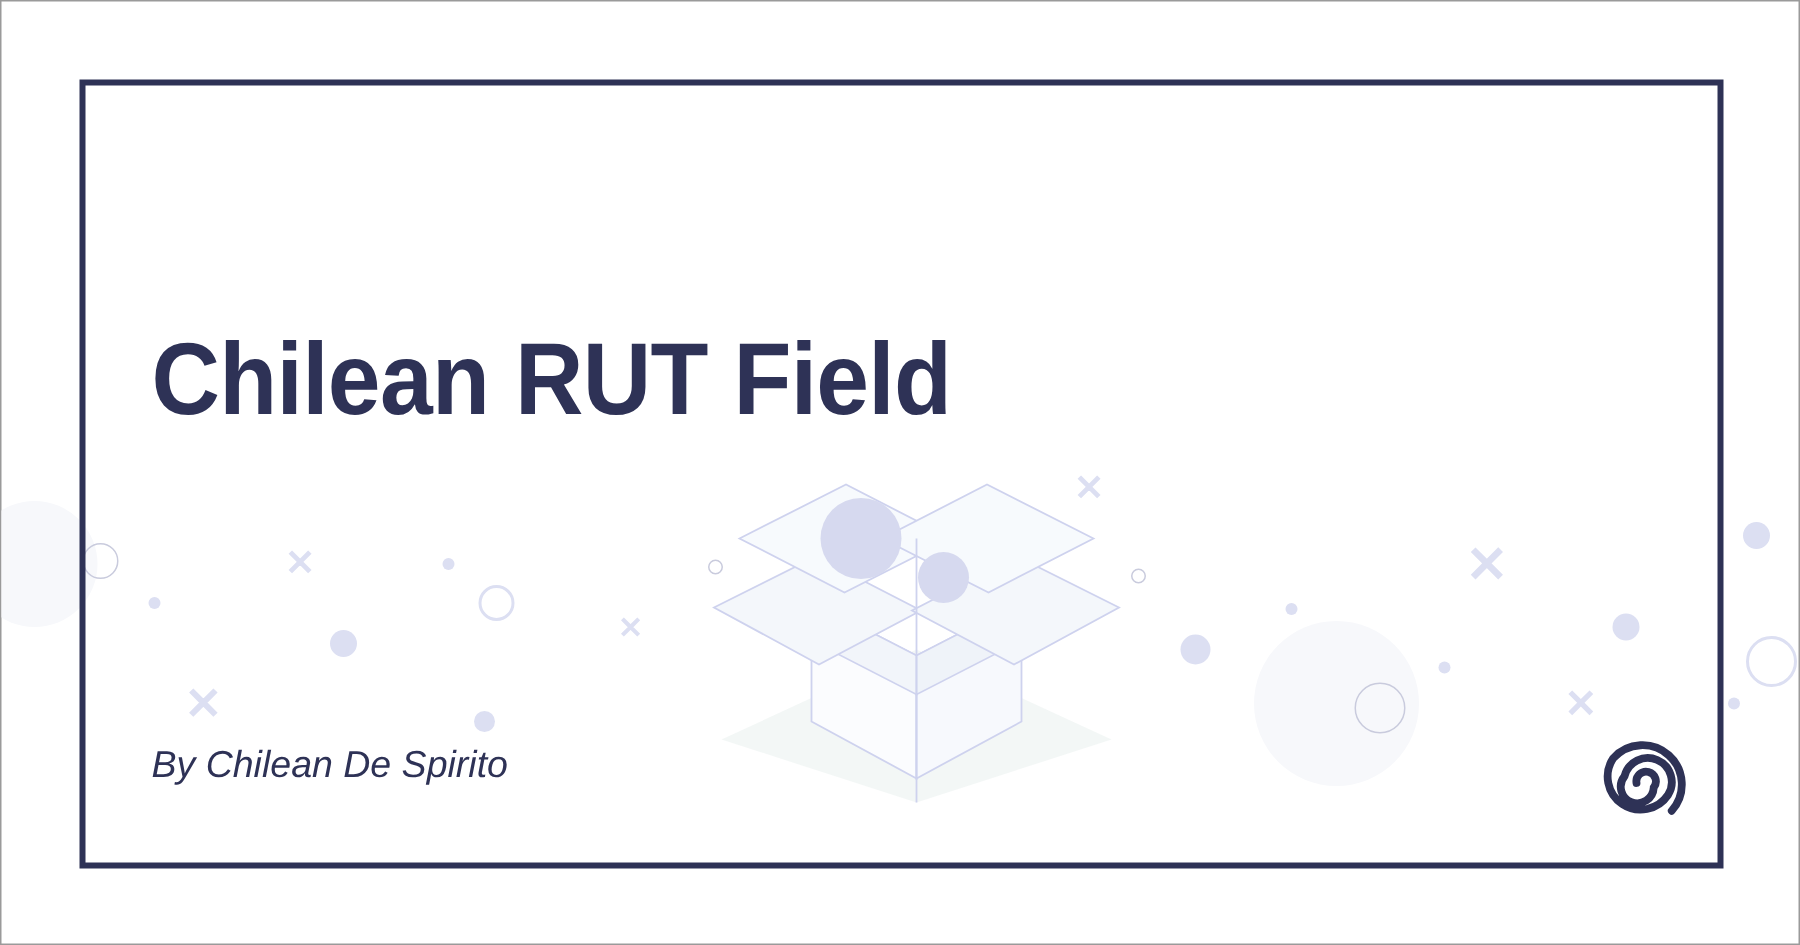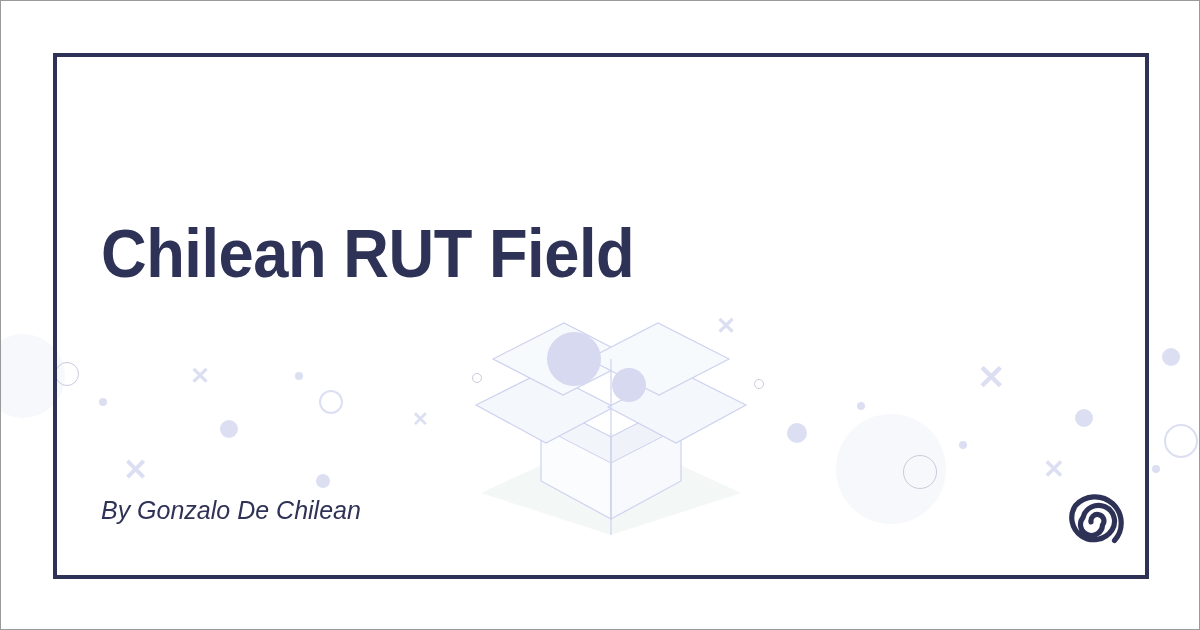--- a/index.html
+++ b/index.html
@@ -175,21 +175,21 @@
 
       <circle cx="103" cy="62" r="27" fill="#d6d9ef"></circle>
       <circle cx="158" cy="88" r="17" fill="#d6d9ef"></circle>
     </svg>
   </div>
 
   <div class="frame"></div>
 
   <div class="content">
     <h1 class="title">Chilean RUT Field</h1>
-    <p class="byline">By Gonzalo De Chilean</p>
+    <p class="byline">By Chilean De Spirito</p>
 
     <div class="logo">
       <svg width="66" height="66" viewBox="0 0 66 66" xmlns="http://www.w3.org/2000/svg">
         <path d="M33 6
                  A27 27 0 1 1 6 33
                  A27 27 0 0 1 33 6 Z" fill="none" stroke="none"></path>
         <path d="M51.5 48.5
                  A26 26 0 1 0 12.5 13.5
                  A21 21 0 1 0 49 38
                  A16 16 0 1 0 20 25.5

